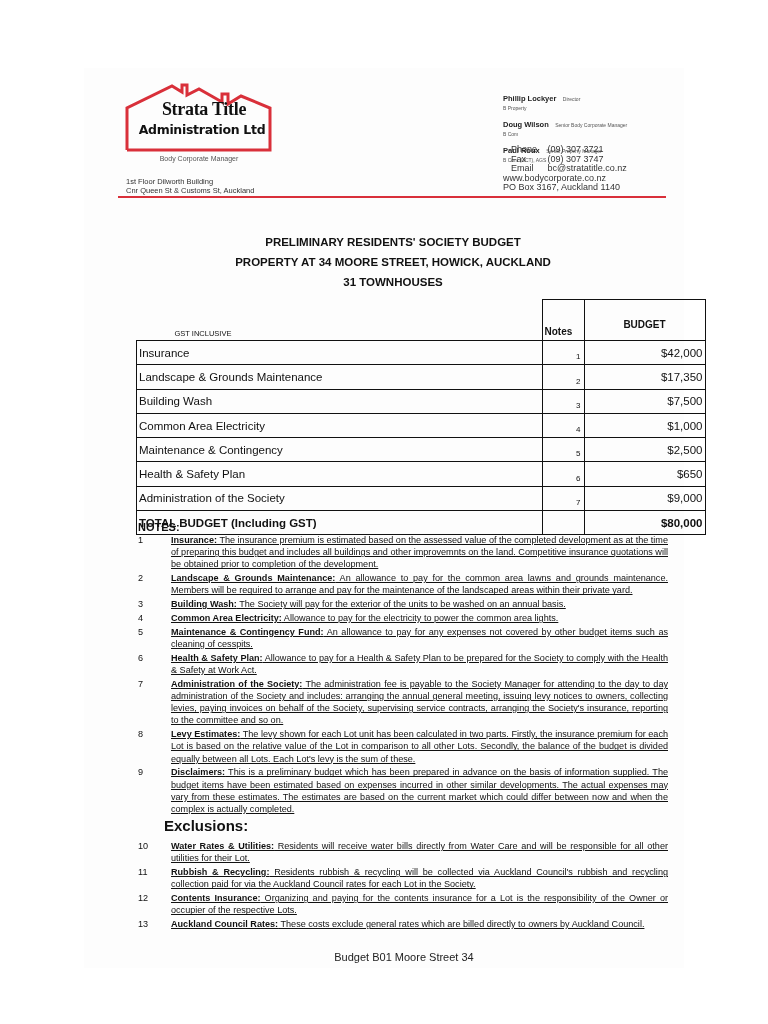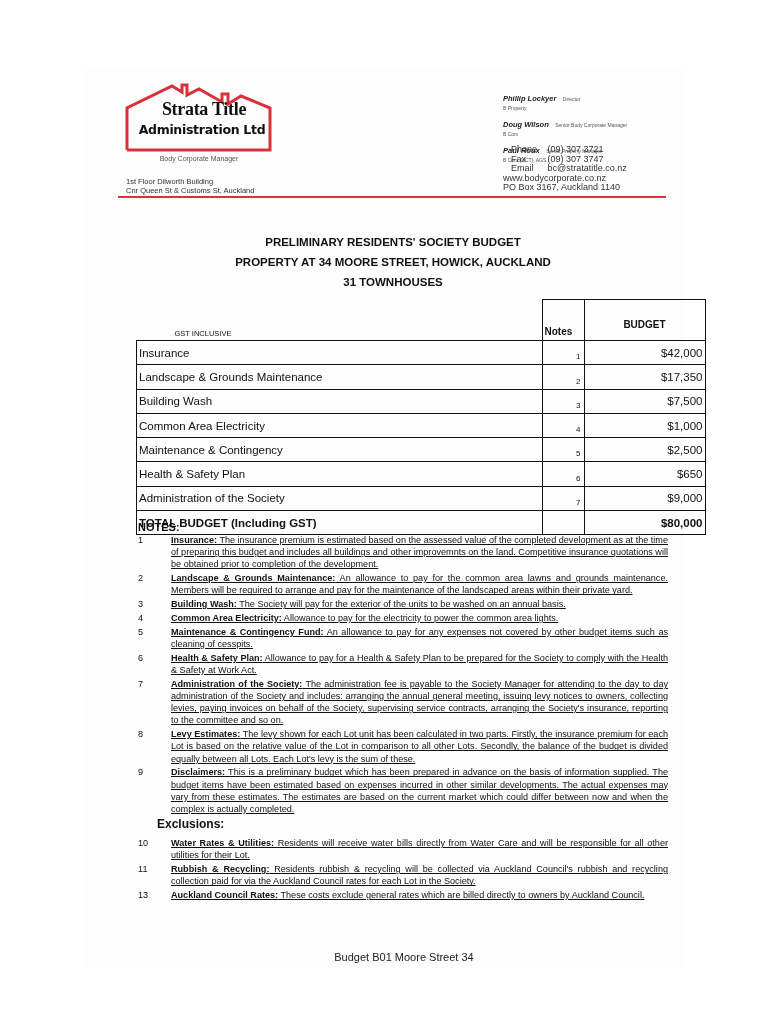--- a/index.html
+++ b/index.html
@@ -16,21 +16,21 @@
   .logo-line1 { position: absolute; left: 20px; top: 17px; width: 120px; text-align: center;
     font-family: Liberation Serif, serif; font-weight: bold; font-size: 18px; letter-spacing: -0.3px; color: #111; }
   .logo-line2 { position: absolute; left: 12px; top: 40px; width: 132px; text-align: center;
     font-family: "DejaVu Sans", sans-serif; font-weight: bold; font-size: 12.5px; letter-spacing: -0.3px; color: #111; }
   .logo-sub { position: absolute; left: 124px; top: 155px; width: 150px; text-align: center; font-size: 7px; color: #555; }
   .addr { position: absolute; left: 126px; top: 178px; font-size: 7.5px; line-height: 8.5px; color: #333; }
 
   
   .staff { position: absolute; left: 503px; top: 87px; width: 180px; color: #222; }
   .staff .person { margin-bottom: 2px; }
-  .staff .pname { font-weight: bold; font-size: 7.5px; font-style: italic; }
+  .staff .pname { font-weight: bold; font-size: 7.5px; }
   .staff .prole { font-size: 5px; color: #555; margin-left: 2px; }
   .staff .pqual { font-size: 5px; color: #555; line-height: 6px; }
   .contact { position: absolute; left: 503px; top: 145px; font-size: 9px; line-height: 9.5px; color: #333; }
   .contact .lbl { display: inline-block; width: 34px; padding-left: 8px; }
   .rule { position: absolute; left: 118px; top: 196px; width: 548px; height: 2px; background: #d9303a; }
 
   
   .titles { position: absolute; left: 125px; top: 234px; width: 536px; text-align: center; font-weight: bold; font-size: 11.5px; color: #111; }
   .titles div { height: 20px; line-height: 16px; }
 
@@ -46,21 +46,21 @@
   .budget-table td.desc { width: 365px; }
   .budget-table tr.total td { font-weight: bold; }
 
   
   .notes-section { position: absolute; left: 138px; top: 521px; width: 530px; color: #111; }
   .notes-title { font-weight: bold; font-size: 11px; margin-bottom: 1px; }
   .note { display: flex; font-size: 9.1px; line-height: 12.2px; margin-bottom: 1.6px; }
   .note .num { width: 33px; flex: none; }
   .note .body { flex: 1; text-align: justify; text-decoration: underline; }
   .note .body b { font-weight: bold; }
-  .excl { font-weight: bold; font-size: 12px; margin-left: 19px; margin-top: 2px; margin-bottom: 6px; }
+  .excl { font-weight: bold; font-size: 15px; margin-left: 26px; margin-top: 2px; margin-bottom: 6px; }
   .footer { position: absolute; left: 136px; top: 951px; width: 536px; text-align: center; font-size: 11px; color: #222; }
 </style>
 </head>
 <body>
 
 <div class="page-inner"></div>
 
 <div class="logo">
   <svg width="150" height="72" viewBox="0 0 150 72">
     <polyline points="3,68 3,26 48,4 58,10 58,3 63,3 63,13 75,7 98,20 98,12 104,12 104,22 117,14 146,26 146,68 3,68" fill="none" stroke="#d9303a" stroke-width="3" stroke-linejoin="miter"></polyline>
@@ -200,18 +200,22 @@
 
   <div class="note">
       <span class="num">10</span>
       <span class="body"><b>Water Rates &amp; Utilities:</b><span> Residents will receive water bills directly from Water Care and will be responsible for all other utilities for their Lot.</span></span>
     </div>
   <div class="note">
       <span class="num">11</span>
       <span class="body"><b>Rubbish &amp; Recycling:</b><span>  Residents rubbish &amp; recycling will be collected via Auckland Council's rubbish and recycling collection paid for via the Auckland Council rates for each Lot in the Society.</span></span>
     </div>
   <div class="note">
+      <span class="num">12</span>
+      <span class="body"><b>Contents Insurance:</b><span> Organizing and paying for the contents insurance for a Lot is the responsibility of the Owner or occupier of the respective Lots.</span></span>
+    </div>
+  <div class="note">
       <span class="num">13</span>
       <span class="body"><b>Auckland Council Rates:</b><span> These costs exclude general rates which are billed directly to owners by Auckland Council.</span></span>
     </div>
 </div>
 
 <div class="footer">Budget B01 Moore Street 34</div>
 
 </body></html>

